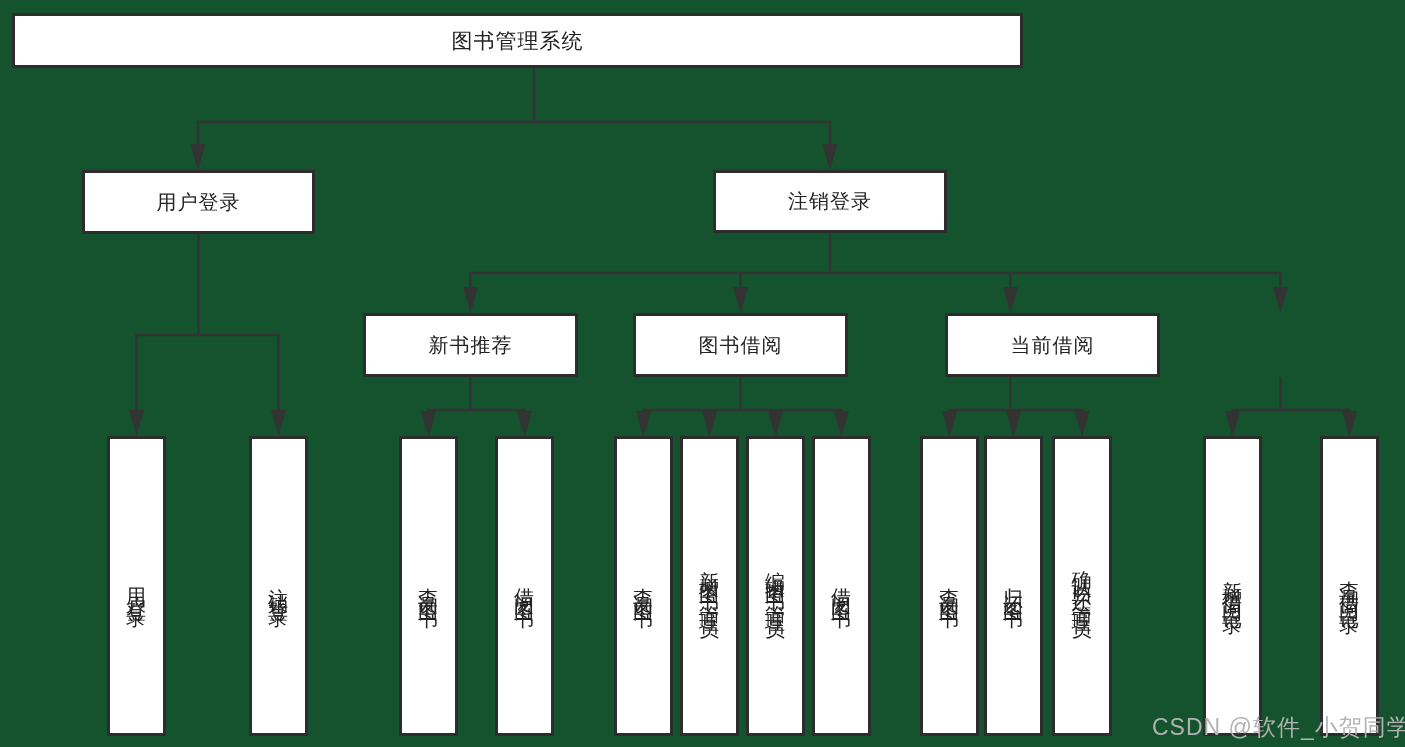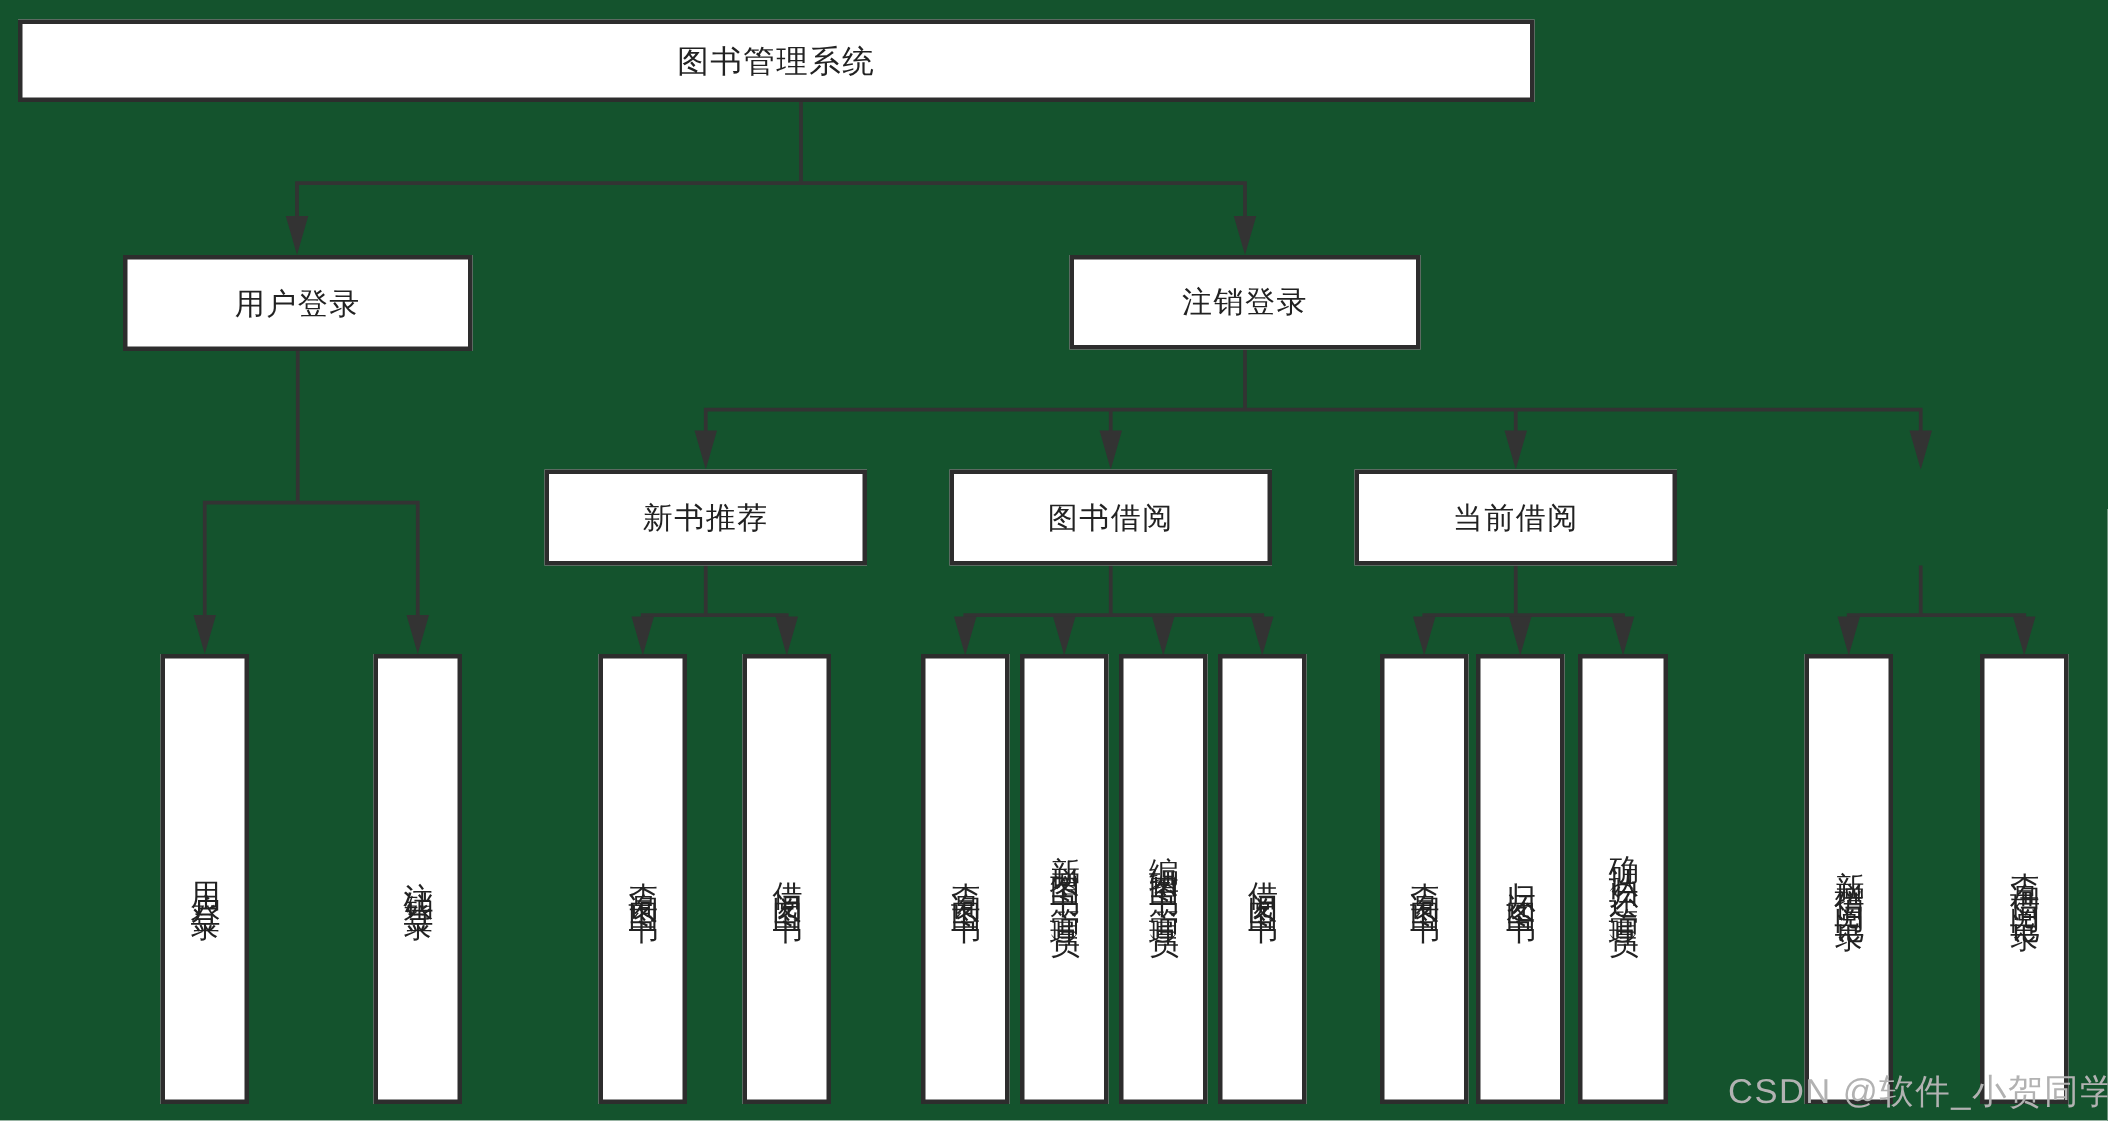--- a/index.html
+++ b/index.html
@@ -107,21 +107,21 @@
   <div class="node h-node" style="left:713px;top:170px;width:234px;height:63px;">
     <span>注销登录</span>
   </div>
 
   <div class="node h-node" style="left:363px;top:313px;width:215px;height:64px;">
     <span>新书推荐</span>
   </div>
   <div class="node h-node" style="left:633px;top:313px;width:215px;height:64px;">
     <span>图书借阅</span>
   </div>
-  <div class="node h-node" style="left:903px;top:313px;width:215px;height:64px;">
+  <div class="node h-node" style="left:945px;top:313px;width:215px;height:64px;">
     <span>当前借阅</span>
   </div>
 
   <div class="node v-node" style="left:107px;">
     <span class="vtext">用户登录</span>
   </div>
   <div class="node v-node" style="left:249px;">
     <span class="vtext">注销登录</span>
   </div>
   <div class="node v-node" style="left:399px;">

